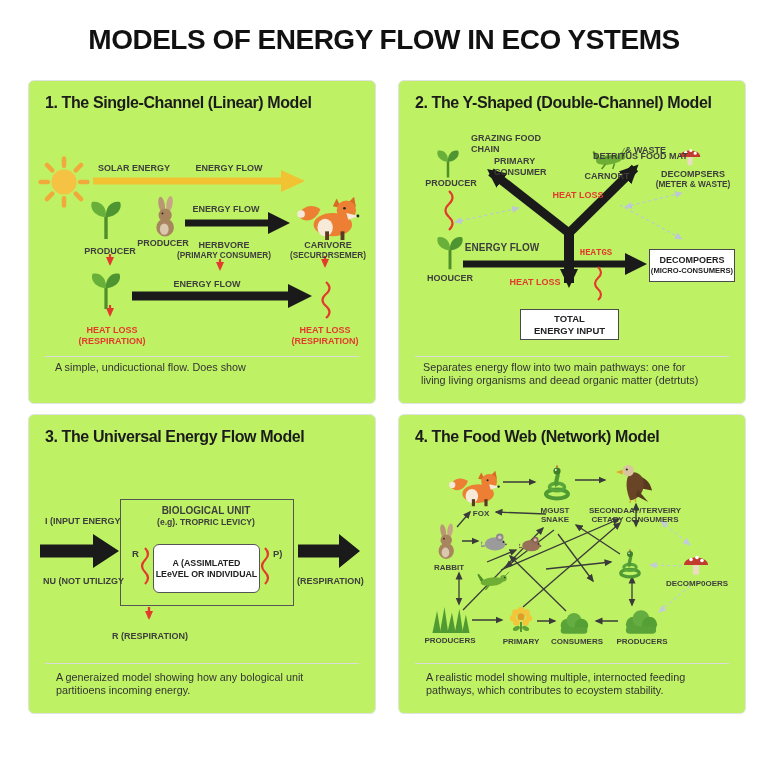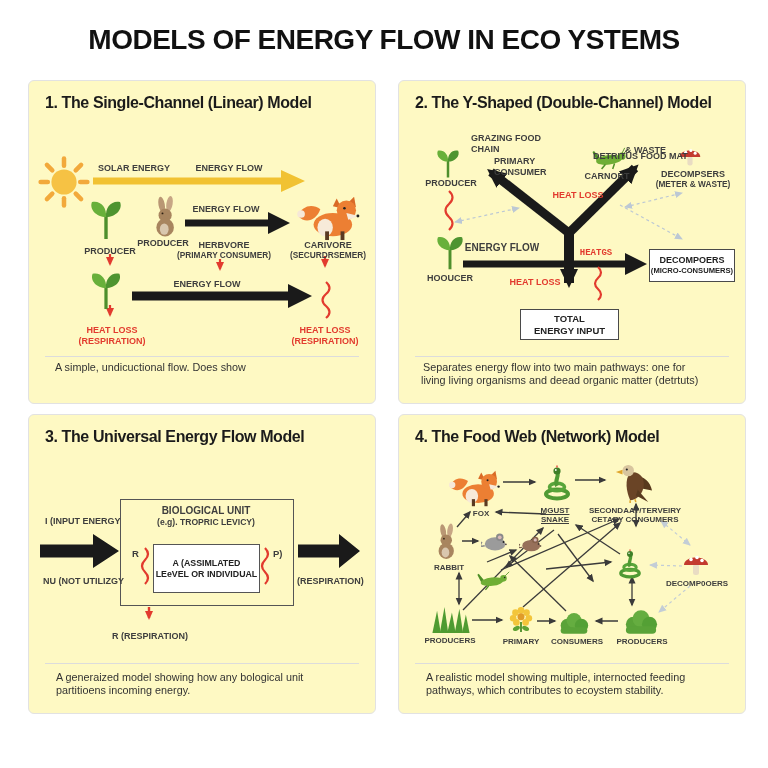--- a/index.html
+++ b/index.html
@@ -1,20 +1,20 @@
 <!DOCTYPE html>
 <html><head>
 <meta charset="utf-8">
 <style>
   html,body{margin:0;padding:0;background:#fff;}
   #stage{position:relative;width:768px;height:768px;background:#fff;overflow:hidden;
          font-family:"Liberation Sans",sans-serif;}
   .title{position:absolute;top:24px;left:0;right:0;text-align:center;
          font-size:28px;font-weight:800;letter-spacing:-0.5px;color:#111;}
-  .panel{position:absolute;background:#fef9c3;border:1.5px solid #e2e2e2;border-radius:6px;overflow:hidden;}
+  .panel{position:absolute;background:#bef264;border:1.5px solid #e2e2e2;border-radius:6px;overflow:hidden;}
   .phead{position:absolute;left:16px;top:13px;font-size:16px;font-weight:700;
          letter-spacing:-0.4px;color:#1b1b1b;white-space:nowrap;}
   .lbl{position:absolute;transform:translateX(-50%);text-align:center;font-weight:700;
        font-size:9px;line-height:1.18;color:#3e3e3e;white-space:nowrap;}
   .lbl span{display:block;}
   .lbl .sub{font-size:8.3px;}
   .lbl.left{transform:none;text-align:left;}
   .sm{font-size:8px;}
   .red{color:#e23b2e;}
   .cap{position:absolute;font-size:10.8px;color:#333;white-space:nowrap;}
@@ -239,21 +239,21 @@
 
       <polygon points="269,129.5 310,129.5 310,119 331,136 310,153 310,142.5 269,142.5" fill="#1a1a1a"></polygon>
 
       <path d="M116,133 q6,6 0,12 q-6,6 0,12 q6,6 0,12" stroke="#e23b2e" stroke-width="2.2" fill="none"></path>
       <path d="M236,133 q6,6 0,12 q-6,6 0,12 q6,6 0,12" stroke="#e23b2e" stroke-width="2.2" fill="none"></path>
 
       <line x1="120" y1="192" x2="120" y2="203" stroke="#e23b2e" stroke-width="2.4" marker-end="url(#mred3)"></line>
     </svg>
 
     <div class="box" style="left:91px;top:84px;width:172px;height:105px;border-color:#555;background:transparent;"></div>
-    <div class="box" style="left:124px;top:129px;width:105px;height:47px;border-color:#555;">
+    <div class="box" style="left:124px;top:129px;width:105px;height:47px;border-color:#555;border-radius:6px;">
       <span style="font-size:8.8px;">A (ASSIMLATED</span>
       <span style="font-size:8.8px;">LEeVEL OR INDIVIDUAL</span>
     </div>
 
     <div class="lbl" style="left:177px;top:90px;font-size:10px;">
       <span>BIOLOGICAL UNIT</span>
         <span style="font-size:8.6px;">(e.g). TROPRIC LEVICY)</span>
     </div>
     <div class="lbl left" style="left:16px;top:101px;">I (INPUT ENERGY</div>
     <div class="lbl left" style="left:14px;top:161px;">NU (NOT UTILIZGY</div>
@@ -418,21 +418,21 @@
       <rect x="2" y="18" width="32" height="8" rx="4" fill="#5aa338"></rect>
     </svg>
     <svg class="ico" style="left:225px;top:194px;" width="34" height="25" viewBox="0 0 36 26">
       <circle cx="10" cy="16" r="8" fill="#5aa338"></circle>
         <circle cx="18" cy="10" r="9" fill="#65ad40"></circle>
         <circle cx="27" cy="16" r="8" fill="#54a035"></circle>
       <rect x="2" y="18" width="32" height="8" rx="4" fill="#5aa338"></rect>
     </svg>
 
     <div class="lbl sm" style="left:82px;top:94px;">FOX</div>
-    <div class="lbl sm" style="left:156px;top:91px;text-decoration:underline;">
+    <div class="lbl sm" style="left:156px;top:91px;">
       <span>MGUST</span>
         <span>SNAKE</span>
     </div>
     <div class="lbl sm" style="left:236px;top:91px;">
       <span>SECONDAAY/TERVEIRY</span>
         <span>CETARY CONGUMERS</span>
     </div>
     <div class="lbl sm" style="left:50px;top:148px;">RABBIT</div>
     <div class="lbl sm" style="left:298px;top:164px;">DECOMP0OERS</div>
     <div class="lbl sm" style="left:51px;top:221px;">PRODUCERS</div>

